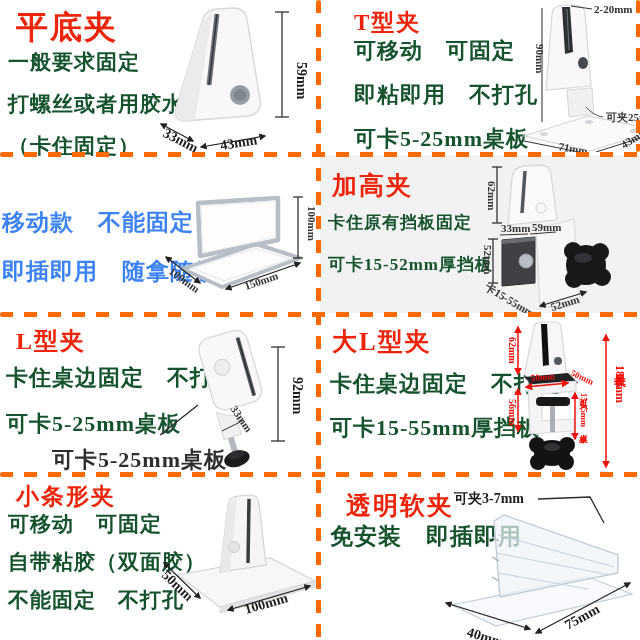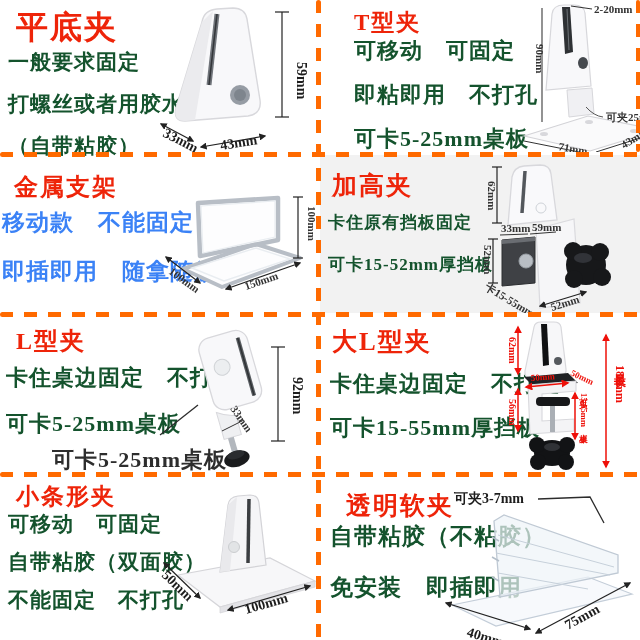--- a/index.html
+++ b/index.html
@@ -60,21 +60,21 @@
   </defs>
 </svg>
 
 <div class="stage">
 
   <div class="panel p1">
     <div class="title">平底夹</div>
     <div class="lines">
       <p>一般要求固定</p>
       <p>打螺丝或者用胶水</p>
-      <p>（自带粘胶）</p>
+      <p>（卡住固定）</p>
     </div>
     <svg class="art" style="left:145px;top:0" width="175" height="152" viewBox="0 0 175 152">
       <path d="M57,22 Q59,10 72,9 L88,8 Q100,8 102,19 L115,100 Q117,114 103,116 L40,121 Q28,121 31,108 Z" fill="#f8f8fa" stroke="#d8d8dc" stroke-width="1.4"></path>
       <path d="M57,22 L31,108 Q28,121 40,121 L50,120 L68,11 Z" fill="#ebebee"></path>
       <line x1="72" y1="14" x2="64" y2="85" stroke="#70747a" stroke-width="5"></line>
       <line x1="72" y1="14" x2="64" y2="85" stroke="#34373b" stroke-width="1.6"></line>
       <circle cx="95" cy="95" r="10" fill="#969ca4"></circle>
       <circle cx="95" cy="95" r="6" fill="#7e858d"></circle>
       <line x1="137" y1="12" x2="137" y2="117" class="mline"></line>
       <line x1="130" y1="12" x2="144" y2="12" class="mline"></line>
@@ -111,21 +111,20 @@
       <path d="M112,107 Q120,116 129,117" stroke="#555" fill="none" stroke-width="1"></path>
       <text class="sdim" x="132" y="121" font-size="10" fill="#555">可夹25mm以内</text>
       <line x1="50" y1="141" x2="110" y2="153" stroke="#333" stroke-width="1"></line>
       <text class="sdim" transform="translate(84,150) rotate(10)" font-size="12">71mm</text>
       <line x1="122" y1="152" x2="182" y2="133" stroke="#333" stroke-width="1"></line>
       <text class="sdim" transform="translate(150,149) rotate(-32)" font-size="12">43mm</text>
     </svg>
   </div>
 
   <div class="panel p3">
-    <div class="title">金属支架</div>
     <div class="lines">
       <p>移动款　不能固定</p>
       <p>即插即用　随拿随放</p>
     </div>
     <svg class="art" style="left:158px;top:2px" width="160" height="152" viewBox="0 0 160 152">
       <polygon points="25,110 98,85 142,99 64,128" fill="#fdfdfe" stroke="#b8bec6" stroke-width="4" stroke-linejoin="round"></polygon>
       <polygon points="34,109 98,89 132,100 66,122" fill="none" stroke="#e9edf1" stroke-width="1.4"></polygon>
       <polygon points="42,97 40,44 120,39 120,81" fill="rgba(252,252,253,0.65)" stroke="#b8bec6" stroke-width="4.5" stroke-linejoin="round"></polygon>
       <polygon points="45,94 43,47 117,42 117,78" fill="none" stroke="#e9edf1" stroke-width="1.2"></polygon>
       <line x1="140" y1="38" x2="140" y2="99" class="mline"></line>
@@ -260,21 +259,20 @@
       <line x1="16" y1="86" x2="52" y2="121" class="mline" marker-start="url(#aB)" marker-end="url(#aB)"></line>
       <text class="dim" transform="translate(13,99) rotate(44)" font-size="15">50mm</text>
       <line x1="80" y1="133" x2="162" y2="109" class="mline" marker-start="url(#aB)" marker-end="url(#aB)"></line>
       <text class="dim" transform="translate(98,137) rotate(-16)" font-size="16">100mm</text>
     </svg>
   </div>
 
   <div class="panel p8">
     <div class="title">透明软夹</div>
     <div class="lines">
-      <p>自带粘胶（不粘胶）</p>
       <p>免安装　即插即用</p>
     </div>
     <svg class="art" style="left:116px;top:0" width="202" height="163" viewBox="0 0 202 163">
       <text x="16" y="26" font-size="14" font-weight="bold" fill="#1d1d1d">可夹3-7mm</text>
       <polyline points="100,22 152,20 166,46" stroke="#2c2c2c" stroke-width="1.3" fill="none"></polyline>
       <polygon points="14,128 150,100 194,117 58,149" fill="rgba(244,247,251,0.75)" stroke="#c3cdd8" stroke-width="1.2"></polygon>
       <polygon points="56,44 66,38 180,78 180,96 62,120" fill="rgba(238,243,248,0.7)" stroke="#bfc9d4" stroke-width="1.3"></polygon>
       <line x1="60" y1="58" x2="176" y2="90" stroke="#c6d0da" stroke-width="1"></line>
       <line x1="58" y1="76" x2="172" y2="98" stroke="#c6d0da" stroke-width="1"></line>
       <line x1="60" y1="96" x2="150" y2="112" stroke="#c6d0da" stroke-width="1"></line>

